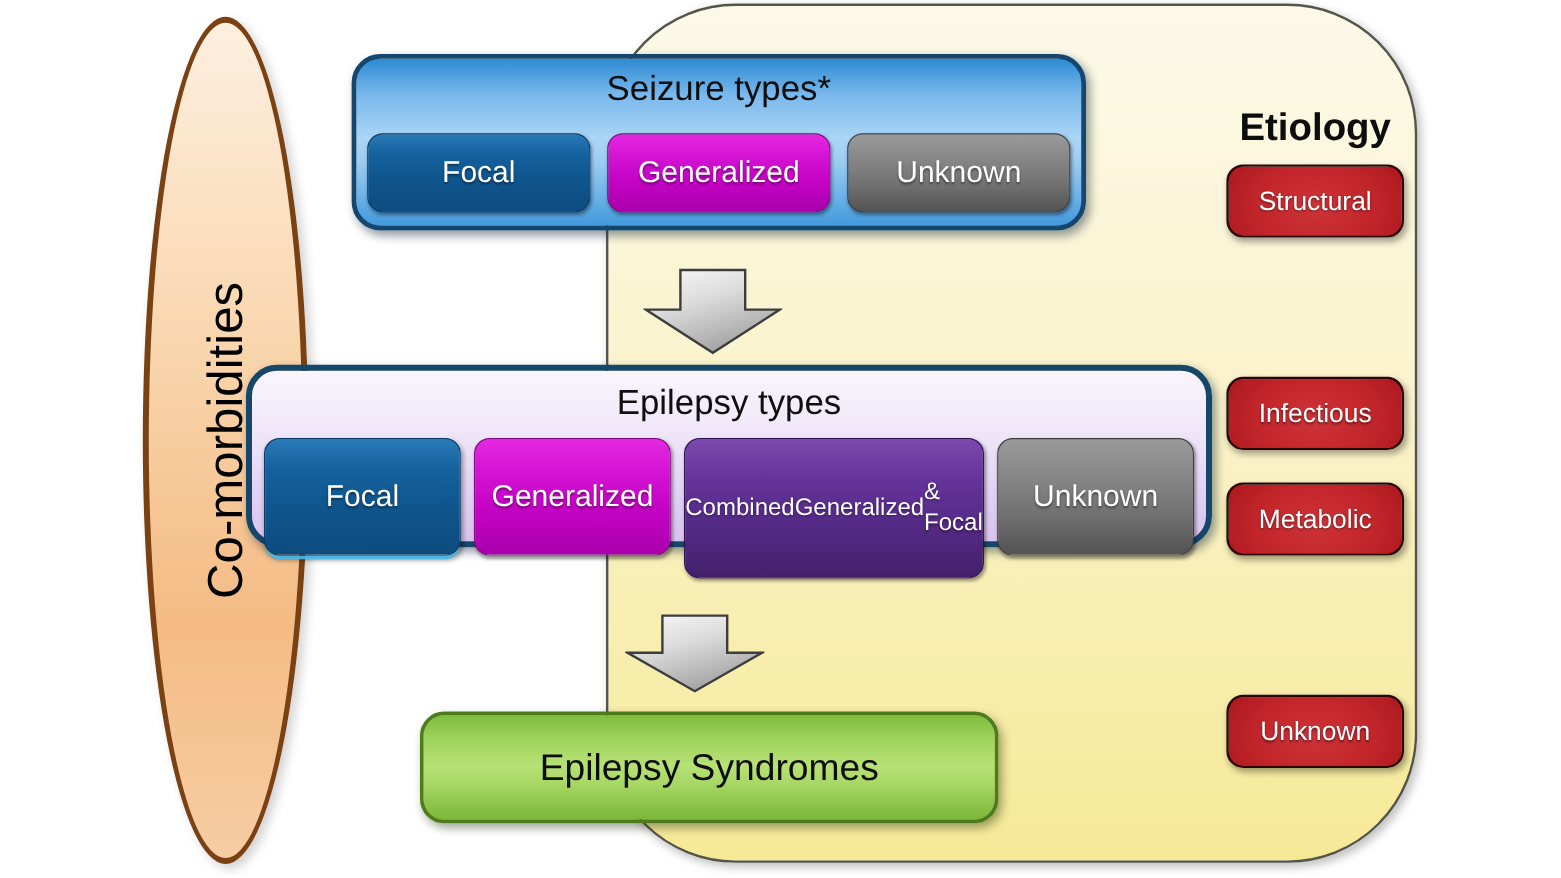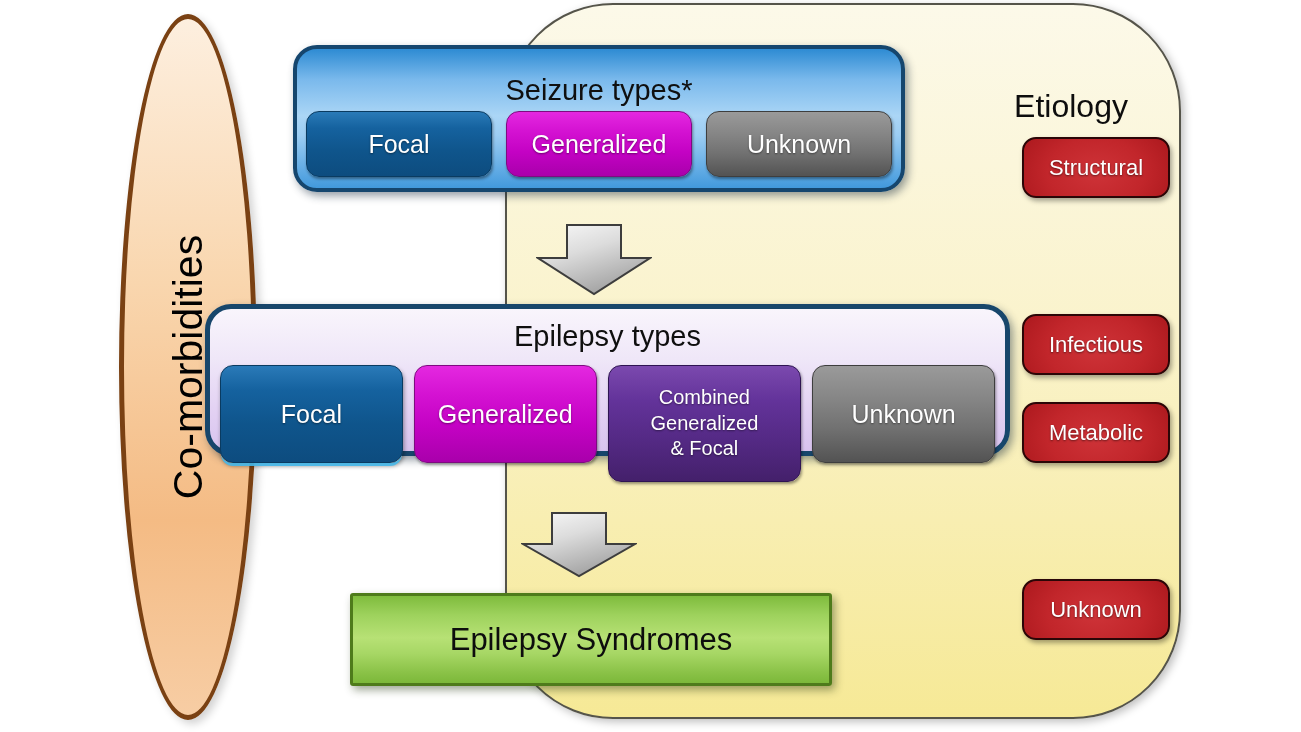--- a/index.html
+++ b/index.html
@@ -45,31 +45,31 @@
     background:linear-gradient(180deg,#E428E0 0%,#D412D2 30%,#C402C4 62%,#A900AB 100%);
     border:1px solid #7E0B80;
   }
   .pill.gray {
     background:linear-gradient(180deg,#9A9A9A 0%,#858585 35%,#717171 65%,#535353 100%);
     border:1px solid #3E3E3E;
   }
   .pill.combined {
     background:linear-gradient(180deg,#7b49ae 0%,#63339a 30%,#552a86 62%,#44206b 100%);
     border:1px solid #2E1452;
-    flex-direction:column; line-height:1.28; font-size:20px;
+    flex-direction:row; line-height:1.28; font-size:20px;
   }
 
   
   .seizure-box {
     position:absolute; left:293px; top:45px; width:612px; height:147px;
     border:4px solid #15466E; border-radius:24px;
     background:linear-gradient(180deg,#2E8BD3 0%,#7AB9EC 22%,#ABD6F6 48%,#9CCDF3 62%,#5AA7E3 90%,#4299DC 100%);
     box-shadow:3px 4px 8px rgba(20,40,60,0.45);
   }
-  .seizure-box .box-title { padding-top:25px; }
+  .seizure-box .box-title { padding-top:9px; }
   .seizure-row {
     position:absolute; left:9px; right:9px; bottom:11px; height:66px;
     display:flex; gap:14px;
   }
 
   
   .epilepsy-box {
     position:absolute; left:205px; top:304px; width:805px; height:152px;
     border:5px solid #17466B; border-radius:26px;
     background:linear-gradient(180deg,#F9F5FC 0%,#EFE7F8 35%,#E3D2F3 70%,#D8C3EE 100%);
@@ -82,31 +82,31 @@
   }
   .epilepsy-row .pill { height:98px; }
   .epilepsy-row .pill.combined { height:117px; flex:1.06; }
   .epilepsy-row .pill.reflect {
     box-shadow:0 4px 0 -1px rgba(70,185,235,0.9), 1px 3px 4px rgba(0,0,0,0.4);
   }
 
   
   .syndromes-box {
     position:absolute; left:350px; top:593px; width:482px; height:93px;
-    border:3px solid #4E7B1B; border-radius:3px;
+    border:3px solid #4E7B1B; border-radius:20px;
     background:linear-gradient(180deg,#7FBC3D 0%,#9ED25D 22%,#B7E175 48%,#A7D765 66%,#8AC247 88%,#7CB83A 100%);
     box-shadow:3px 4px 8px rgba(40,60,20,0.45);
     display:flex; align-items:center; justify-content:center;
     font-size:31px; color:#0d0d0d;
   }
 
   
   .etio-title {
-    position:absolute; left:990px; top:88px; width:162px; text-align:center;
-    font-size:32px; font-weight:400; color:#0d0d0d;
+    position:absolute; left:1015px; top:88px; width:162px; text-align:center;
+    font-size:32px; font-weight:700; color:#0d0d0d;
   }
   .etio-btn {
     position:absolute; left:1022px; width:148px; height:61px; border-radius:14px;
     border:2px solid #2B0607;
     background:radial-gradient(ellipse 95% 170% at 50% 58%, #CE3338 0%, #C2262B 35%, #A8161B 68%, #8D0F14 100%);
     color:#fff; font-size:22px; display:flex; align-items:center; justify-content:center;
     text-shadow:0 1px 2px rgba(0,0,0,0.5);
     box-shadow:2px 3px 5px rgba(0,0,0,0.35);
   }
   .e1{top:137px;text-align:right;} .e2{top:225px;} .e3{top:314px;} .e4{top:402px;} .e5{top:491px;} .e6{top:579px;}

